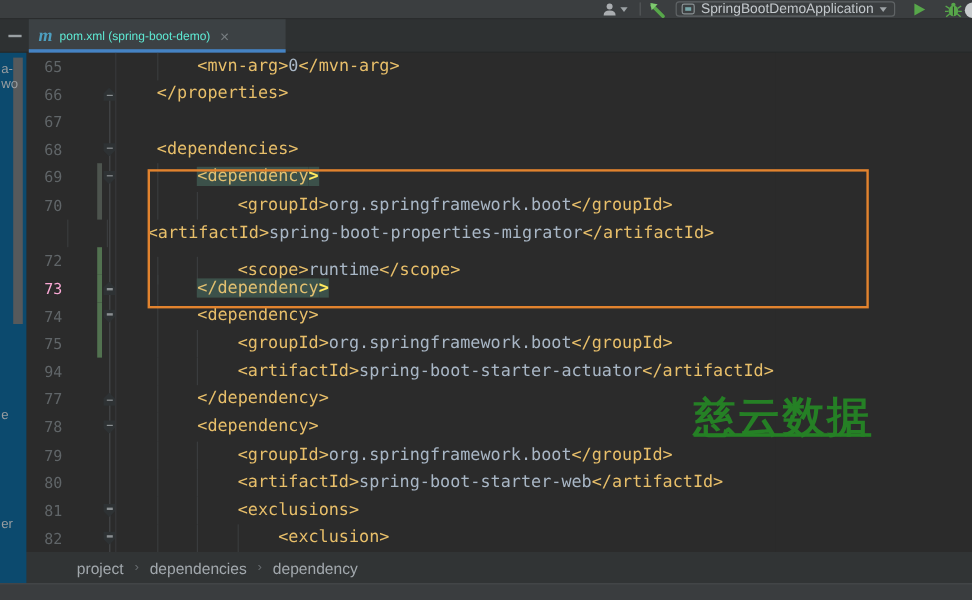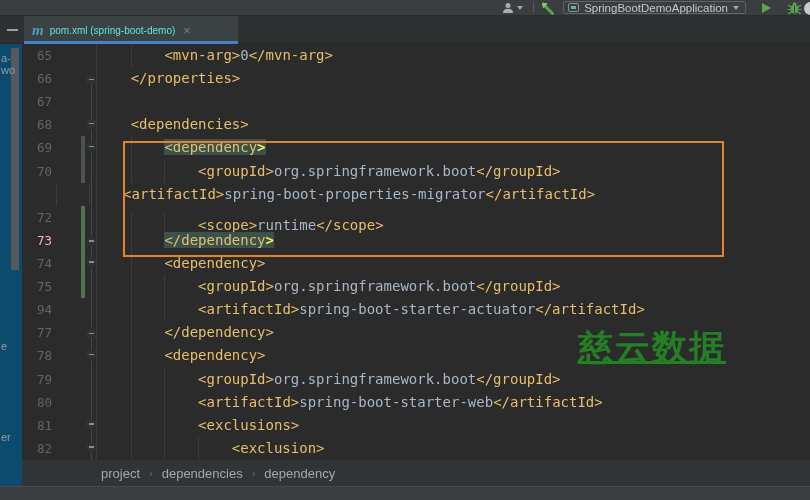--- a/index.html
+++ b/index.html
@@ -83,21 +83,21 @@
   .c-hl  { color:#e3c070; background:#3c514a; }
   .c-hlb { color:#ffea5e; background:#3c514a; font-weight:bold; }
   
   #annotation-box { position:absolute; left:123px; top:141px; width:601px; height:116px;
     border:2px solid #e2832e; z-index:4; }
   #watermark { position:absolute; left:578px; top:324px; z-index:5;
     font-size:35px; font-weight:bold; letter-spacing:2px; color:rgba(37,128,37,0.92);
     font-family:"DejaVu Sans", sans-serif;text-decoration:underline; }
   
   #breadcrumbs { position:absolute; left:0; top:460px; width:810px; height:26px;
-    background:#313435; display:flex; align-items:center; padding-left:101px; gap:9px;
+    background:#313435; display:flex; align-items:center; padding-left:64px; gap:9px;
     font-size:13px; color:#a2a8ad; z-index:2; }
   .crumb-sep { color:#686d71; font-size:11px; }
   
   #statusbar { position:absolute; left:0; top:486px; width:810px; height:14px;
     background:#3a3d3f; border-top:1px solid #46494b; z-index:6; }
 </style>
 </head>
 <body>
 
 <div id="app">

